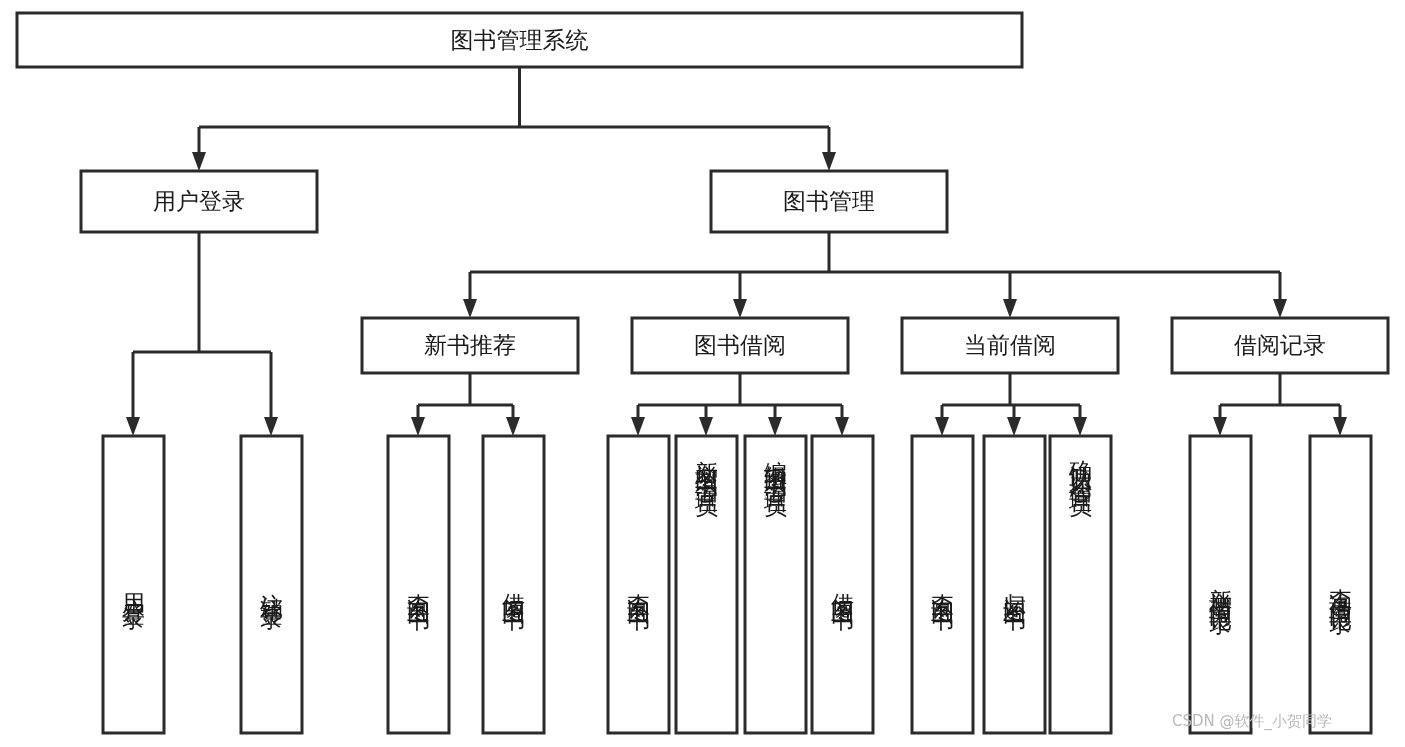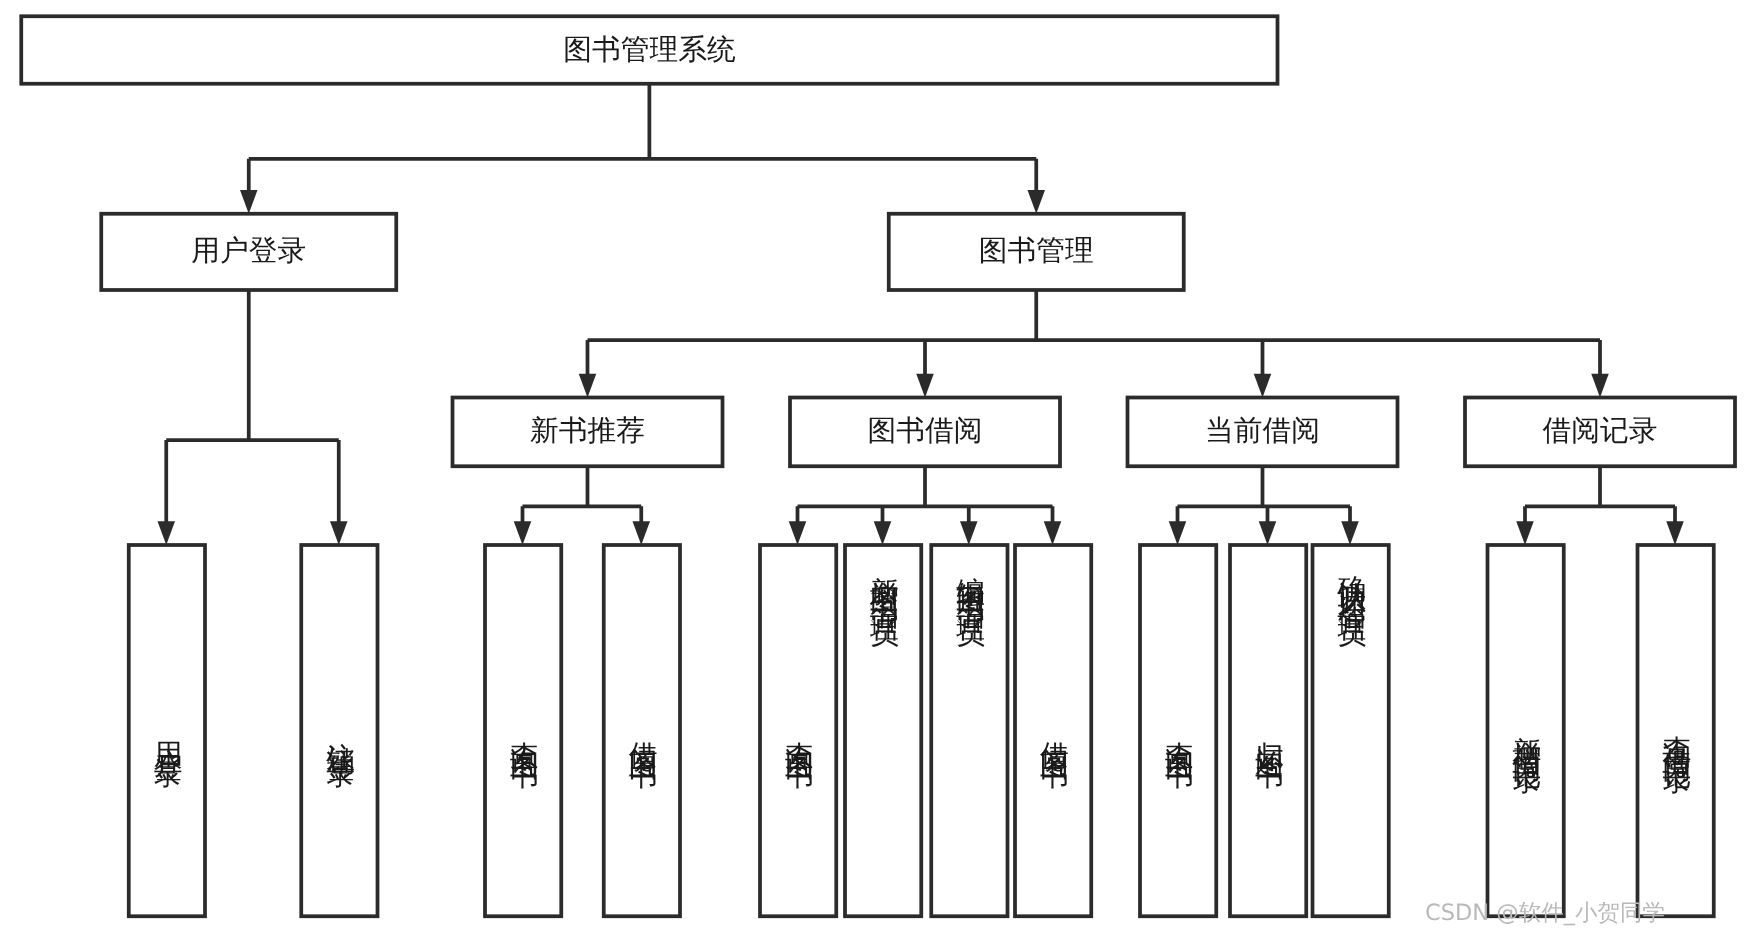--- a/index.html
+++ b/index.html
@@ -65,23 +65,23 @@
     font-size: 23px;
     line-height: 1;
     letter-spacing: 5px;
     color: #1a1a1a;
     white-space: nowrap;
     text-align: center;
   }
   .watermark {
     position: absolute;
     right: 12px;
-    bottom: 5px;
+    bottom: 16px;
     font-family: "DejaVu Sans", "Liberation Sans", sans-serif;
-    font-size: 18px;
+    font-size: 15px;
     color: #b9b9b9;
     white-space: nowrap;
   }
 </style>
 </head>
 <body>
 
 <div id="diagram-root">
 
   <svg class="flow" viewBox="0 0 1405 747">

